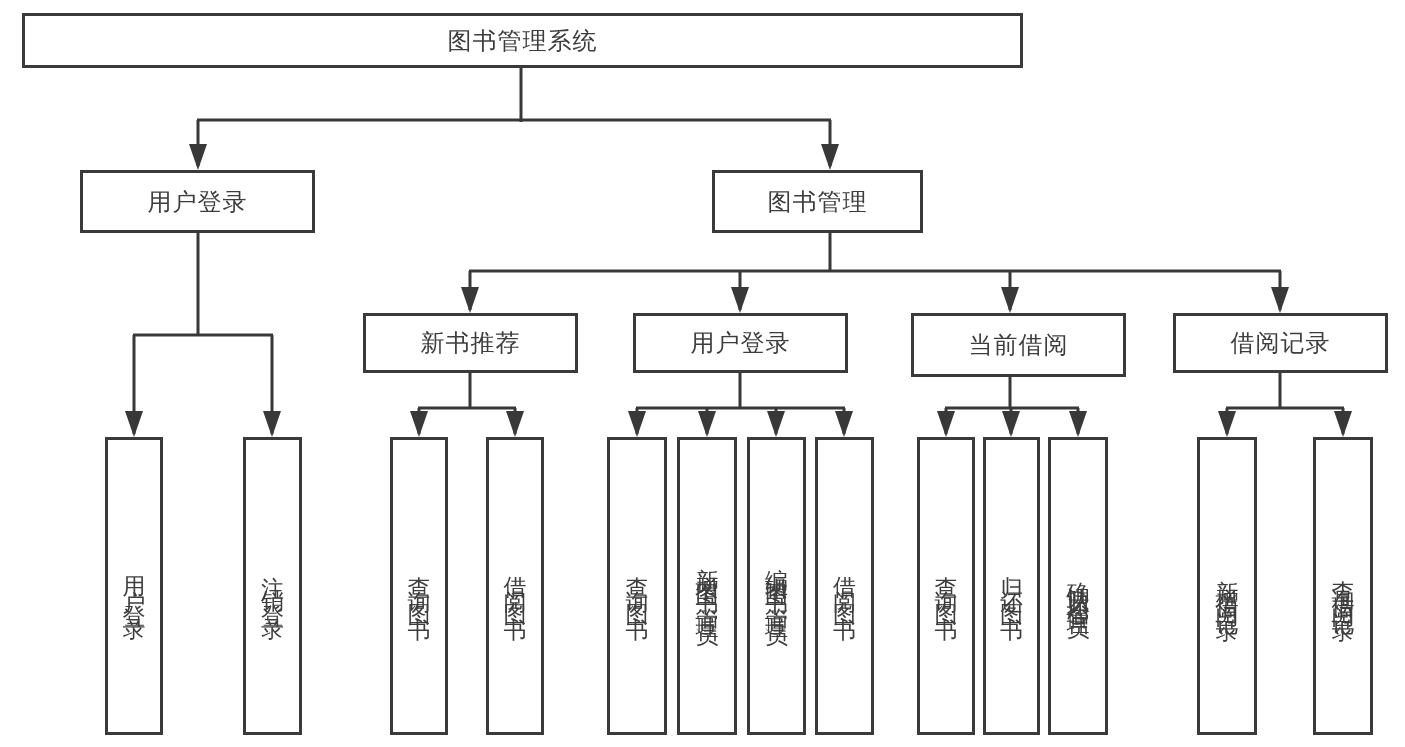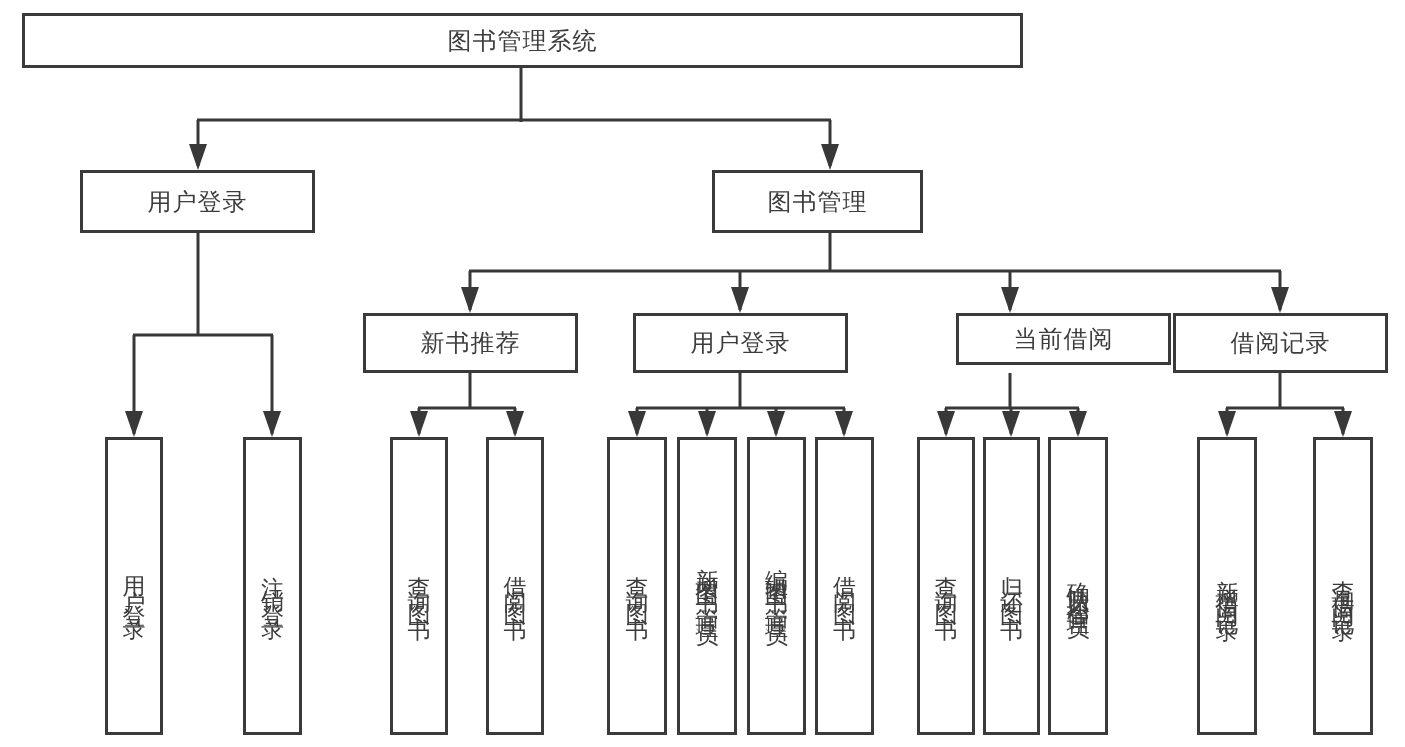--- a/index.html
+++ b/index.html
@@ -90,21 +90,21 @@
   <div class="node h" style="left:712px;top:170px;width:211px;height:63px">
     <span class="lbl">图书管理</span>
   </div>
 
   <div class="node h" style="left:363px;top:313px;width:215px;height:60px">
     <span class="lbl">新书推荐</span>
   </div>
   <div class="node h" style="left:633px;top:313px;width:215px;height:60px">
     <span class="lbl">用户登录</span>
   </div>
-  <div class="node h" style="left:956px;top:313px;width:215px;height:52px">
+  <div class="node h" style="left:911px;top:313px;width:215px;height:64px">
     <span class="lbl">当前借阅</span>
   </div>
   <div class="node h" style="left:1173px;top:313px;width:215px;height:60px">
     <span class="lbl">借阅记录</span>
   </div>
 
   <div class="node v" style="left:105px;top:437px;width:58px;height:298px">
     <span class="lbl ls4">用户登录</span>
   </div>
   <div class="node v" style="left:243px;top:437px;width:59px;height:298px">

